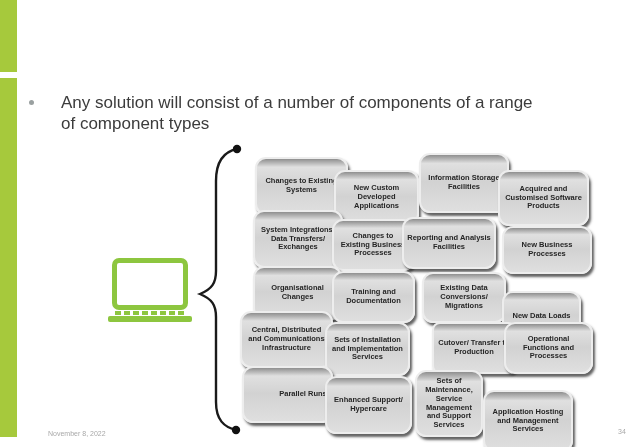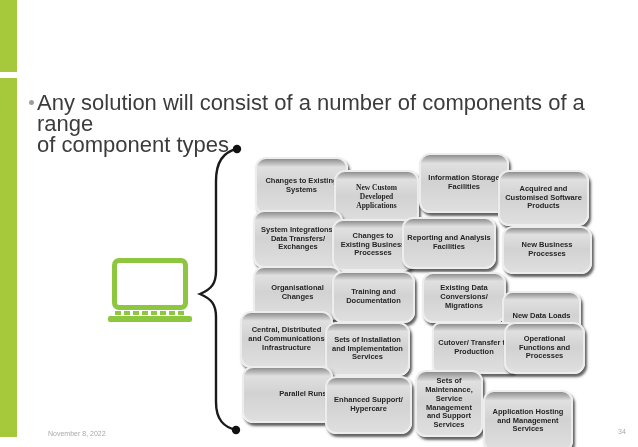--- a/index.html
+++ b/index.html
@@ -17,21 +17,21 @@
     position:absolute;left:32px;top:28px;
     font-size:23px;color:#3d3d3d;letter-spacing:0.3px;
     white-space:nowrap;
   }
   .bullet-row{position:absolute;left:29px;top:92px;width:590px;}
   .bullet-dot{
     position:absolute;left:0;top:8px;width:5px;height:5px;border-radius:50%;
     background:#9aa0a0;
   }
   .bullet-text{
-    margin-left:8px;font-size:22px;line-height:21px;color:#3c3c3c;
+    margin-left:32px;font-size:17px;line-height:21px;color:#3c3c3c;
   }
   
   .laptop{position:absolute;left:108px;top:256px;width:84px;height:67px;}
   .laptop .screen{
     position:absolute;left:4px;top:2px;width:76px;height:52px;
     border:5px solid #8dc63f;border-radius:7px;background:#ffffff;
     box-sizing:border-box;
   }
   .laptop .keys{
     position:absolute;left:7px;top:55px;width:70px;height:4px;
@@ -90,21 +90,21 @@
   <svg class="brace" viewBox="0 0 52 300">
     <path d="M 44 9 C 29 12, 23 23, 23 41 L 23 131 C 23 143, 19 149, 7 154 C 19 159, 23 165, 23 177 L 23 262 C 23 280, 31 287, 43 290" fill="none" stroke="#1a1a1a" stroke-width="2.4" stroke-linecap="round"></path>
     <circle cx="44" cy="9" r="4.2" fill="#111"></circle>
     <circle cx="43" cy="290" r="4.2" fill="#111"></circle>
   </svg>
 
   <div id="component-grid">
       <div class="box" style="left: 255px; top: 157px; width: 93px; height: 58px;">
         <span>Changes to Existing Systems</span>
       </div>
-      <div class="box" style="left: 334px; top: 170px; width: 85px; height: 55px; font-family: Liberation Serif, serif;">
+      <div class="box" style="left: 334px; top: 170px; width: 85px; height: 55px;">
         <span>New Custom Developed Applications</span>
       </div>
       <div class="box" style="left: 419px; top: 153px; width: 90px; height: 60px;">
         <span>Information Storage Facilities</span>
       </div>
       <div class="box" style="left: 498px; top: 170px; width: 91px; height: 56px;">
         <span>Acquired and Customised Software Products</span>
       </div>
       <div class="box" style="left: 253px; top: 210px; width: 90px; height: 58px;">
         <span>System Integrations/ Data Transfers/ Exchanges</span>
@@ -132,21 +132,21 @@
       </div>
       <div class="box" style="left: 240px; top: 311px; width: 93px; height: 57px;">
         <span>Central, Distributed and Communications Infrastructure</span>
       </div>
       <div class="box" style="left: 325px; top: 322px; width: 85px; height: 54px;">
         <span>Sets of Installation and Implementation Services</span>
       </div>
       <div class="box" style="left: 432px; top: 322px; width: 84px; height: 52px; border-radius: 8px;">
         <span>Cutover/ Transfer to Production</span>
       </div>
-      <div class="box" style="left: 504px; top: 322px; width: 81px; height: 52px;">
+      <div class="box" style="left: 504px; top: 322px; width: 89px; height: 52px;">
         <span>Operational Functions and Processes</span>
       </div>
       <div class="box" style="left: 242px; top: 366px; width: 91px; height: 57px; padding-left: 31px;">
         <span>Parallel Runs</span>
       </div>
       <div class="box" style="left: 325px; top: 376px; width: 87px; height: 58px;">
         <span>Enhanced Support/ Hypercare</span>
       </div>
       <div class="box" style="left: 415px; top: 370px; width: 68px; height: 67px;">
         <span>Sets of Maintenance, Service Management and Support Services</span>

